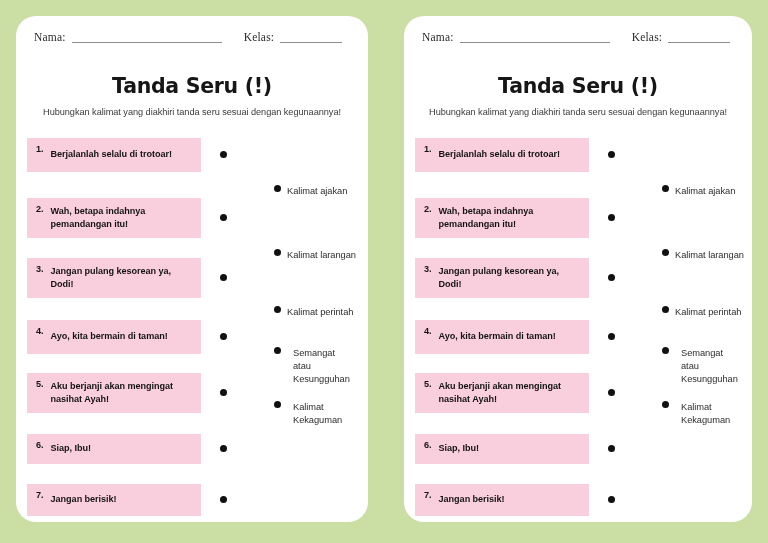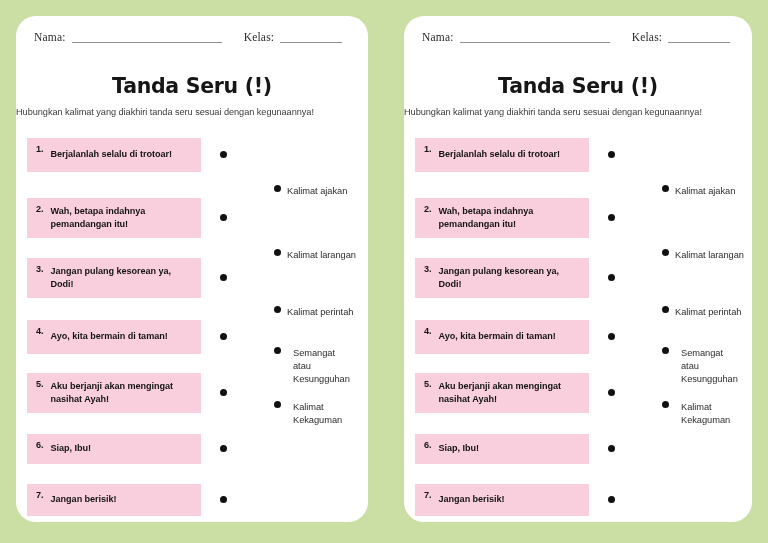--- a/index.html
+++ b/index.html
@@ -82,20 +82,21 @@
     color: #161616;
     letter-spacing: -0.3px;
     font-family: "DejaVu Sans", sans-serif;
   }
 
   .instruction {
     position: absolute;
     top: 91px;
     left: 0;
     right: 0;
+    text-align: center;
     font-size: 9.2px;
     color: #3a3a3a;
     letter-spacing: -0.05px;
   }
 
   
   .board {
     position: absolute;
     top: 118px;
     left: 0;

